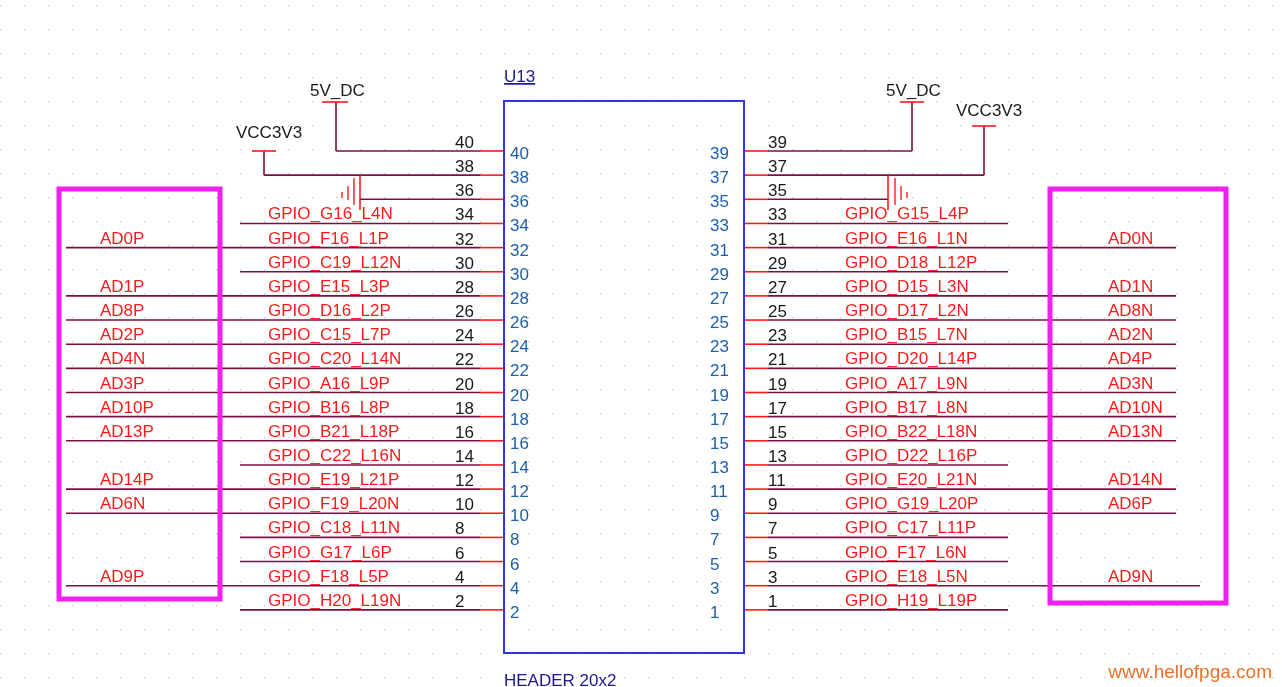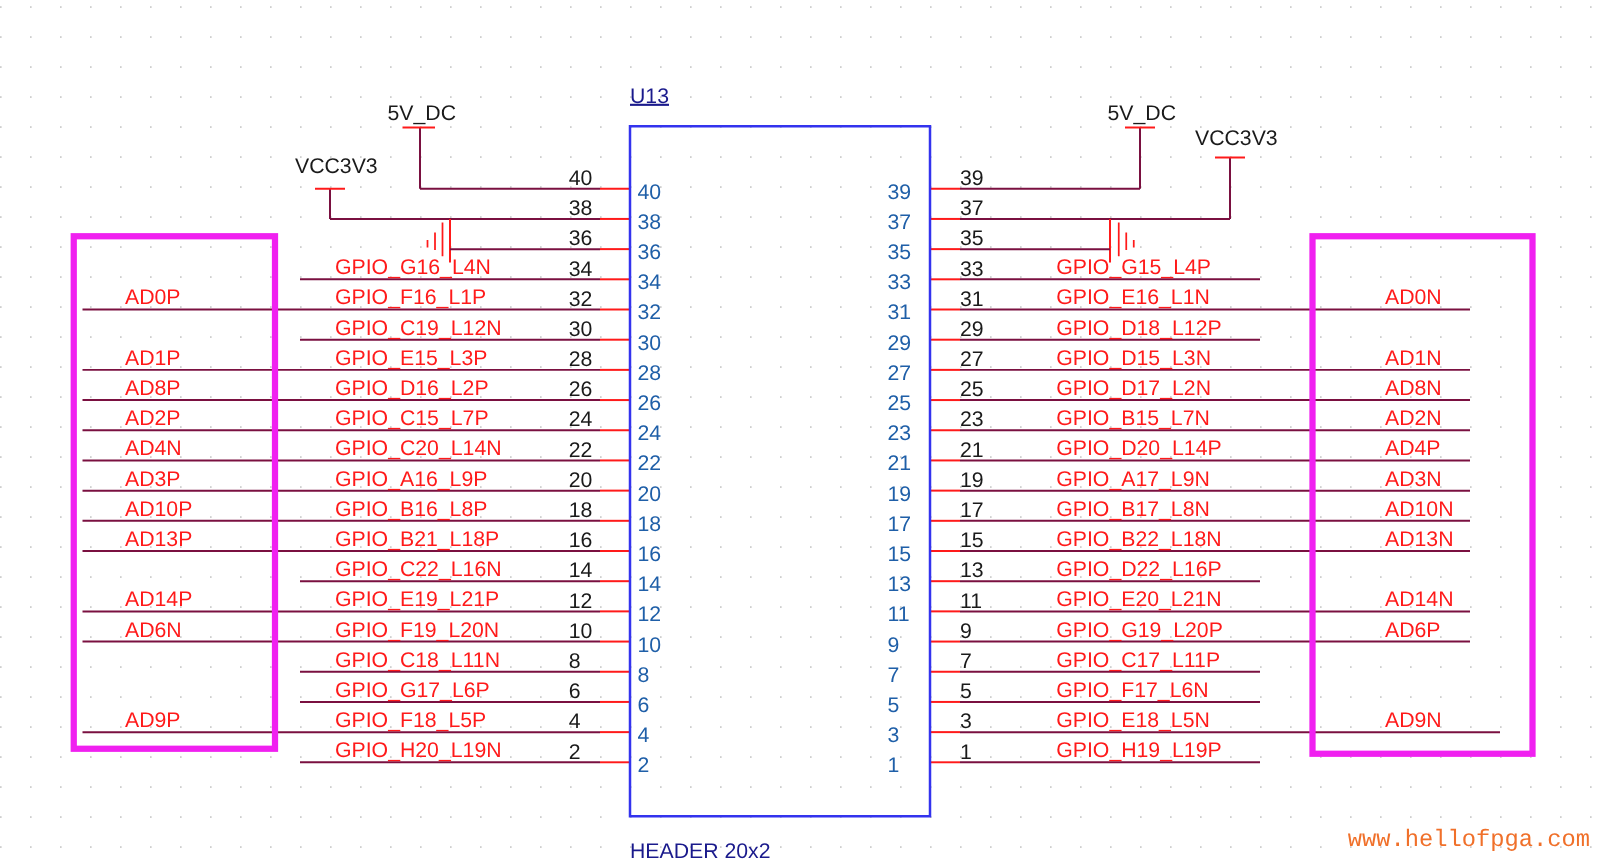--- a/index.html
+++ b/index.html
@@ -5,21 +5,21 @@
   html, body { margin:0; padding:0; background:#ffffff; }
   body { width:1282px; height:687px; position:relative; overflow:hidden;
          font-family:"Liberation Sans", sans-serif; }
   #canvas { position:absolute; left:0; top:0; width:1282px; height:687px; }
   svg text { font-family:"Liberation Sans", sans-serif; }
   .lbl-red { fill:#ff1a1a; font-size:17px; }
   .lbl-black { fill:#1a1a1a; font-size:17px; }
   .lbl-pin { fill:#1f5fa8; font-size:17px; }
   .lbl-title { fill:#1a1a8c; font-size:17px; }
   .watermark { position:absolute; right:10px; bottom:4px; color:#f0702a;
-               font-family:Liberation Mono, monospace; font-size:19px; }
+               font-family:Liberation Sans, sans-serif; font-size:19px; }
 </style>
 </head>
 <body>
 
 <svg id="canvas" xmlns="http://www.w3.org/2000/svg" width="1282" height="687" viewBox="0 0 1282 687">
   <g id="grid">
       <rect x="0" y="5" width="1.3" height="1.3" fill="#c8c8c8"></rect>
       <rect x="0" y="29" width="1.3" height="1.3" fill="#c8c8c8"></rect>
       <rect x="0" y="53" width="1.3" height="1.3" fill="#c8c8c8"></rect>
       <rect x="0" y="77" width="1.3" height="1.3" fill="#c8c8c8"></rect>

